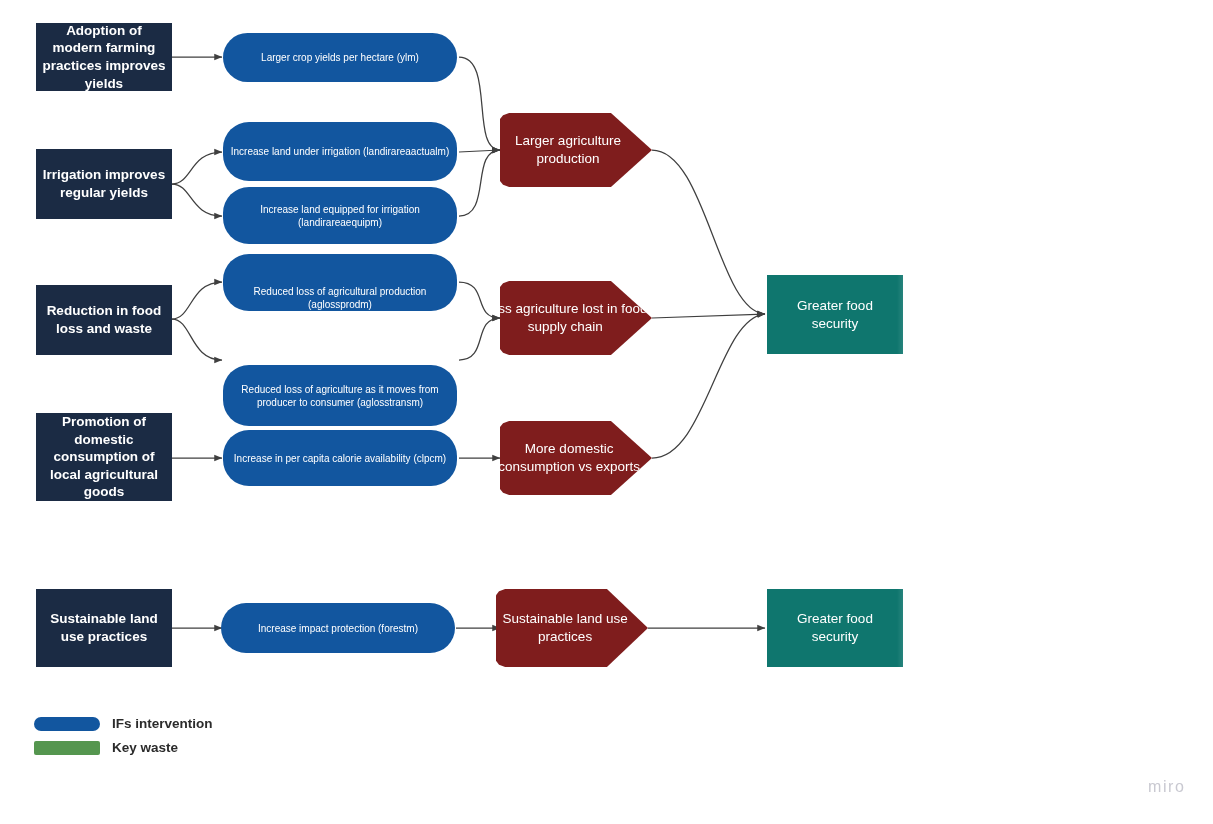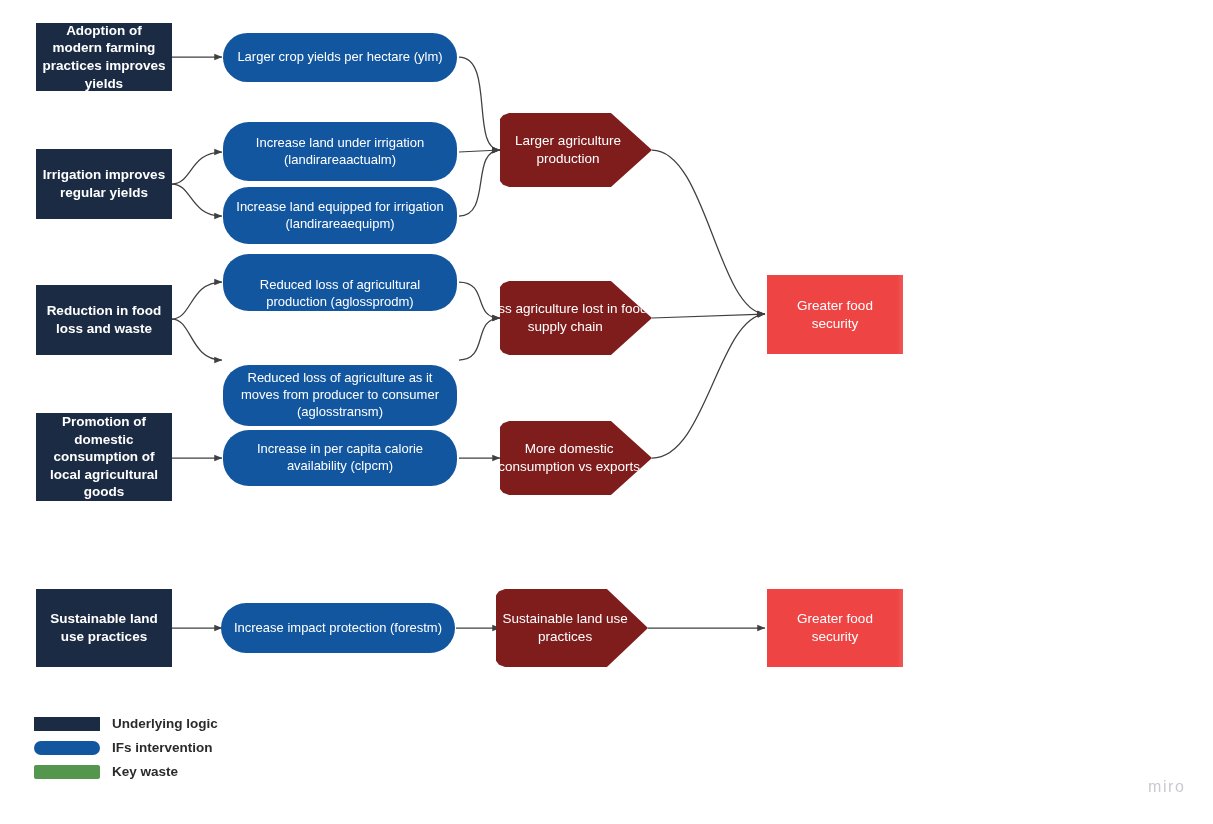--- a/index.html
+++ b/index.html
@@ -40,37 +40,37 @@
   
   .logic {
     background: #1b2b44;
     font-size: 13.5px;
     font-weight: 600;
   }
   
   .intervention {
     background: #12569f;
     border-radius: 26px;
-    font-size: 13px;
+    font-size: 10px;
     font-weight: 500;
   }
   
   .outcome {
     background: #7f1d1d;
     font-size: 13.5px;
     font-weight: 500;
     clip-path: polygon(0% 8%, 2% 3%, 6% 0%, 73% 0%, 100% 50%, 73% 100%, 6% 100%, 2% 97%, 0% 92%);
     align-items: center;
   }
   .outcome span {
     padding-right: 22px;
   }
   
   .impact {
-    background: #ef4444;
+    background: #0f766e;
     font-size: 13.5px;
     font-weight: 500;
   }
   .impact::after {
     content: "";
     position: absolute;
     right: 0; top: 0; bottom: 0;
     width: 6px;
     background: linear-gradient(to right, rgba(0,0,0,0.0), rgba(255,255,255,0.10));
   }
@@ -203,24 +203,20 @@
 </div>
 
 <div class="node impact" style="left:767px; top:275px; width:136px; height:79px;">
   <span>Greater food security</span>
 </div>
 <div class="node impact" style="left:767px; top:589px; width:136px; height:78px;">
   <span>Greater food security</span>
 </div>
 
 <div id="legend">
-  <div class="legend-row">
-    <div class="swatch sw-logic"></div>
-    <div class="legend-label">Underlying logic</div>
-  </div>
   <div class="legend-row">
     <div class="swatch sw-interv"></div>
     <div class="legend-label">IFs intervention</div>
   </div>
   <div class="legend-row">
     <div class="swatch sw-impact"></div>
     <div class="legend-label">Key waste</div>
   </div>
 </div>
 

